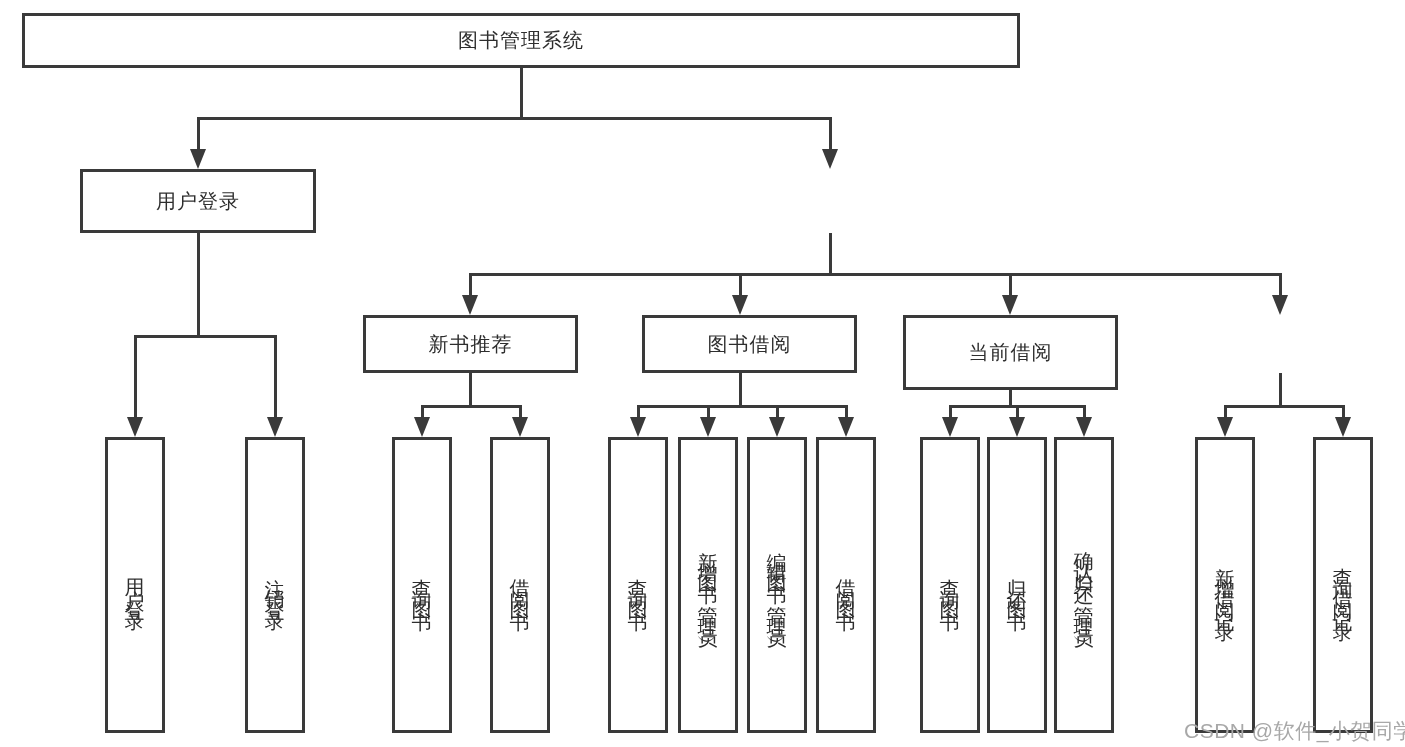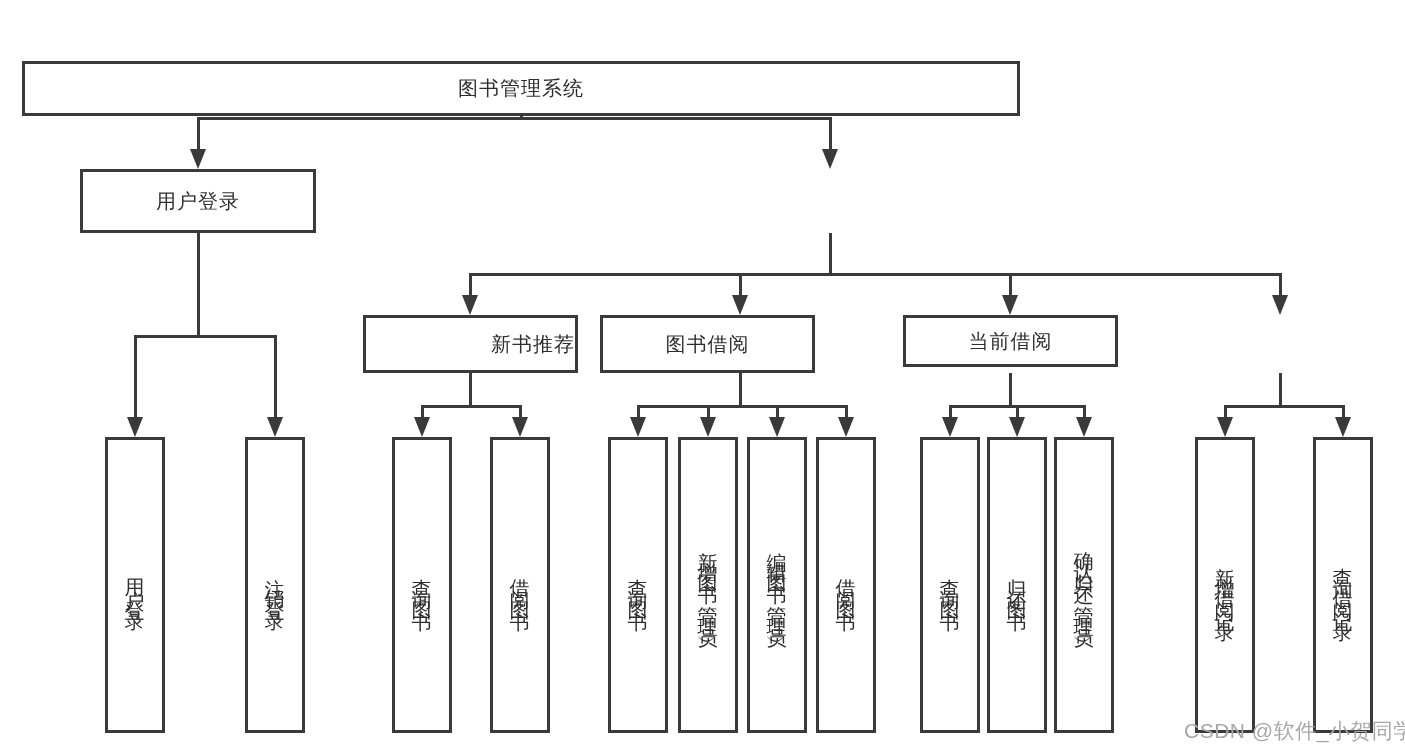--- a/index.html
+++ b/index.html
@@ -106,33 +106,33 @@
     <div class="seg" style="left: 1015.5px; top: 406px; width: 3px; height: 13px;"></div>
     <div class="arrowhead" style="left: 1009px; top: 417px;"></div>
     <div class="seg" style="left: 1082.5px; top: 406px; width: 3px; height: 13px;"></div>
     <div class="arrowhead" style="left: 1076px; top: 417px;"></div>
     <div class="seg" style="left: 1278.5px; top: 373px; width: 3px; height: 33px;"></div>
     <div class="seg" style="left: 1223.5px; top: 404.5px; width: 121px; height: 3px;"></div>
     <div class="seg" style="left: 1223.5px; top: 406px; width: 3px; height: 13px;"></div>
     <div class="arrowhead" style="left: 1217px; top: 417px;"></div>
     <div class="seg" style="left: 1341.5px; top: 406px; width: 3px; height: 13px;"></div>
     <div class="arrowhead" style="left: 1335px; top: 417px;"></div>
-    <div class="node" style="left: 22px; top: 13px; width: 998px; height: 55px; margin-top: 48px;">
+    <div class="node" style="left: 22px; top: 13px; width: 998px; height: 55px;">
       <span class="label">图书管理系统</span>
     </div>
     <div class="node" style="left: 80px; top: 169px; width: 236px; height: 64px;">
       <span class="label">用户登录</span>
     </div>
-    <div class="node" style="left: 363px; top: 315px; width: 215px; height: 58px; justify-content: flex-end;">
+    <div class="node" style="left: 363px; top: 315px; width: 215px; height: 58px;">
       <span class="label">新书推荐</span>
     </div>
-    <div class="node" style="left: 600px; top: 315px; width: 215px; height: 58px;">
+    <div class="node" style="left: 642px; top: 315px; width: 215px; height: 58px;">
       <span class="label">图书借阅</span>
     </div>
-    <div class="node" style="left: 903px; top: 315px; width: 215px; height: 52px;">
+    <div class="node" style="left: 903px; top: 315px; width: 215px; height: 75px;">
       <span class="label">当前借阅</span>
     </div>
     <div class="node vertical" style="left: 105px; top: 437px; width: 60px; height: 296px;">
       <span class="label">用户登录</span>
     </div>
     <div class="node vertical" style="left: 245px; top: 437px; width: 60px; height: 296px;">
       <span class="label">注销登录</span>
     </div>
     <div class="node vertical" style="left: 392px; top: 437px; width: 60px; height: 296px;">
       <span class="label">查询图书</span>

